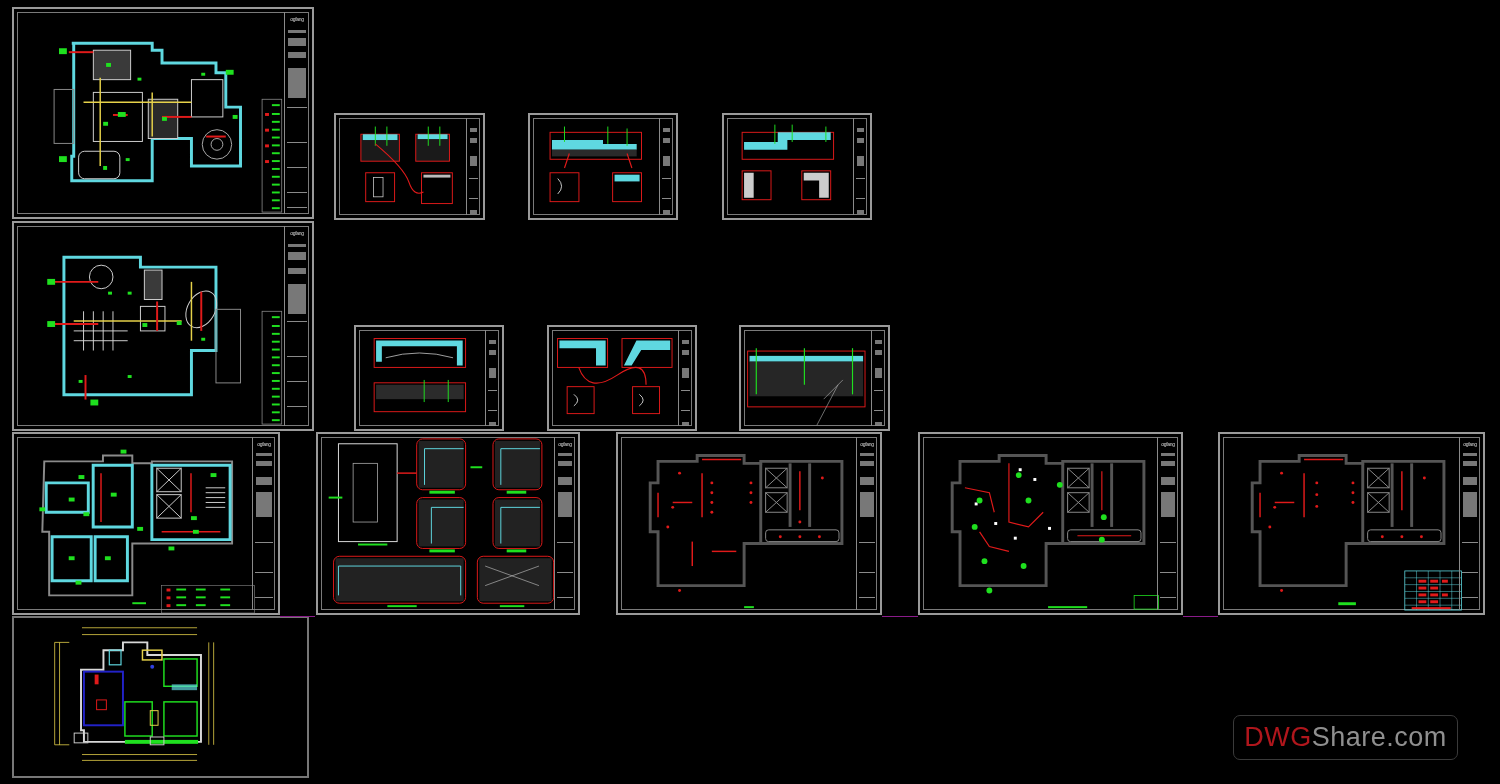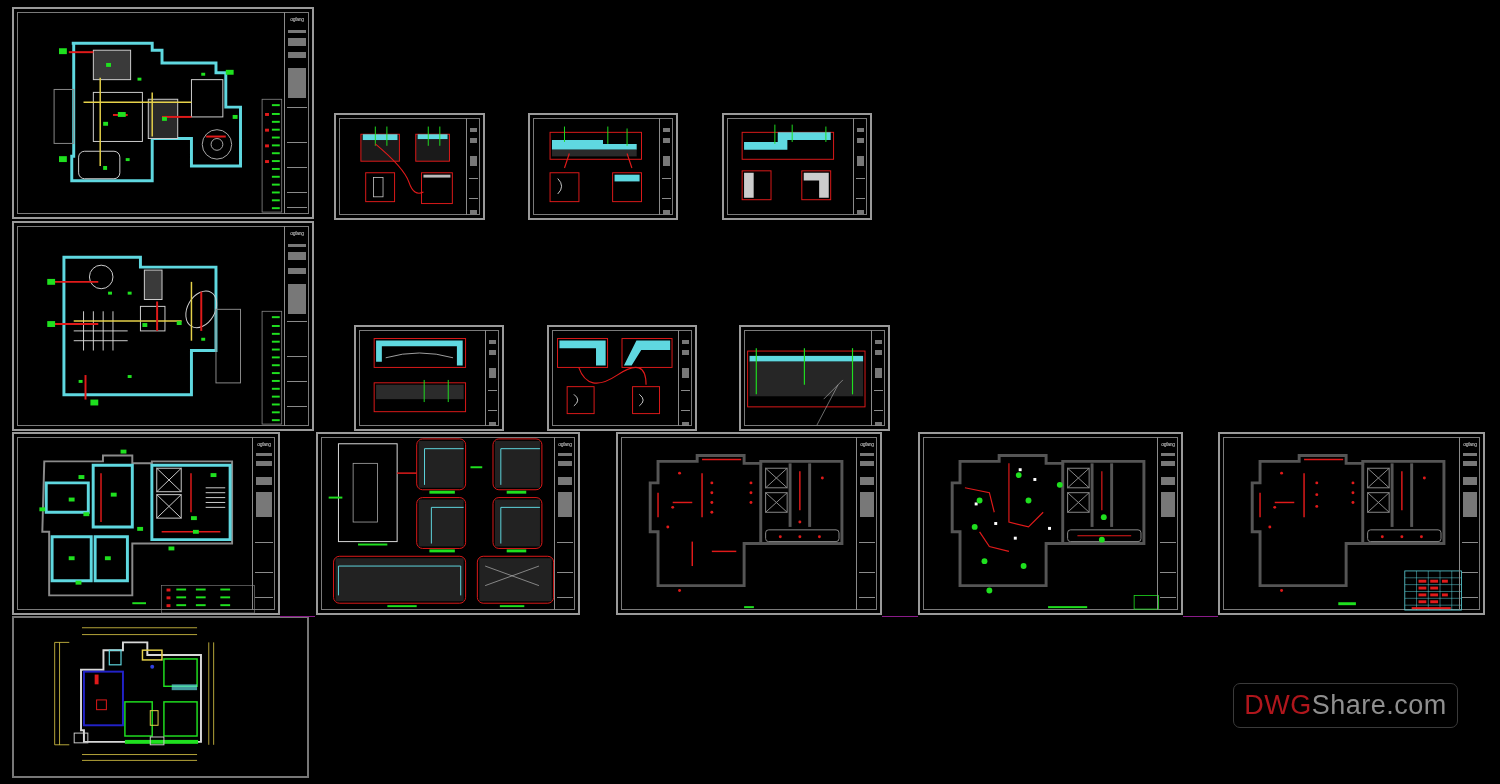--- a/index.html
+++ b/index.html
@@ -5,21 +5,21 @@
   html, body { margin:0; padding:0; background:#000; }
   body { width:1500px; height:784px; position:relative; overflow:hidden; font-family:"Liberation Sans", sans-serif; }
   .canvas { position:absolute; left:0; top:0; width:1500px; height:784px; background:#000; }
   .sheet { position:absolute; border:2px solid #9a9a9a; box-sizing:border-box; background:#000; }
   .sheet .inner { position:absolute; left:3px; top:3px; right:3px; bottom:3px; border:1px solid #7a7a7a; }
   .sheet svg { position:absolute; left:0; top:0; width:100%; height:100%; }
   .titleblock { position:absolute; top:3px; bottom:3px; right:3px; border-left:1px solid #8a8a8a; }
   .tb-line { position:absolute; left:2px; right:2px; height:1px; background:#8a8a8a; }
   .tb-block { position:absolute; left:3px; right:3px; background:#8d8d8d; opacity:.85; }
   .tb-logo { position:absolute; left:2px; right:2px; top:4px; font-size:5px; color:#ddd; text-align:center; letter-spacing:-0.3px; white-space:nowrap; overflow:hidden; }
-  .watermark { position:absolute; left:1233px; top:683px; width:225px; height:45px; border:1px solid #3a3a3a; border-radius:7px; box-sizing:border-box; display:flex; align-items:center; justify-content:center; font-size:27px; letter-spacing:0.5px; }
+  .watermark { position:absolute; left:1233px; top:715px; width:225px; height:45px; border:1px solid #3a3a3a; border-radius:7px; box-sizing:border-box; display:flex; align-items:center; justify-content:center; font-size:27px; letter-spacing:0.5px; }
   .watermark .wm-red { color:#b0161c; }
   .watermark .wm-gray { color:#8f8f8f; }
   .layout-line { position:absolute; height:1px; background:#8a1b8a; }
 </style>
 </head>
 <body>
 
 <div class="canvas">
 
   <div class="sheet" style="left:12px;top:7px;width:302px;height:212px;">

